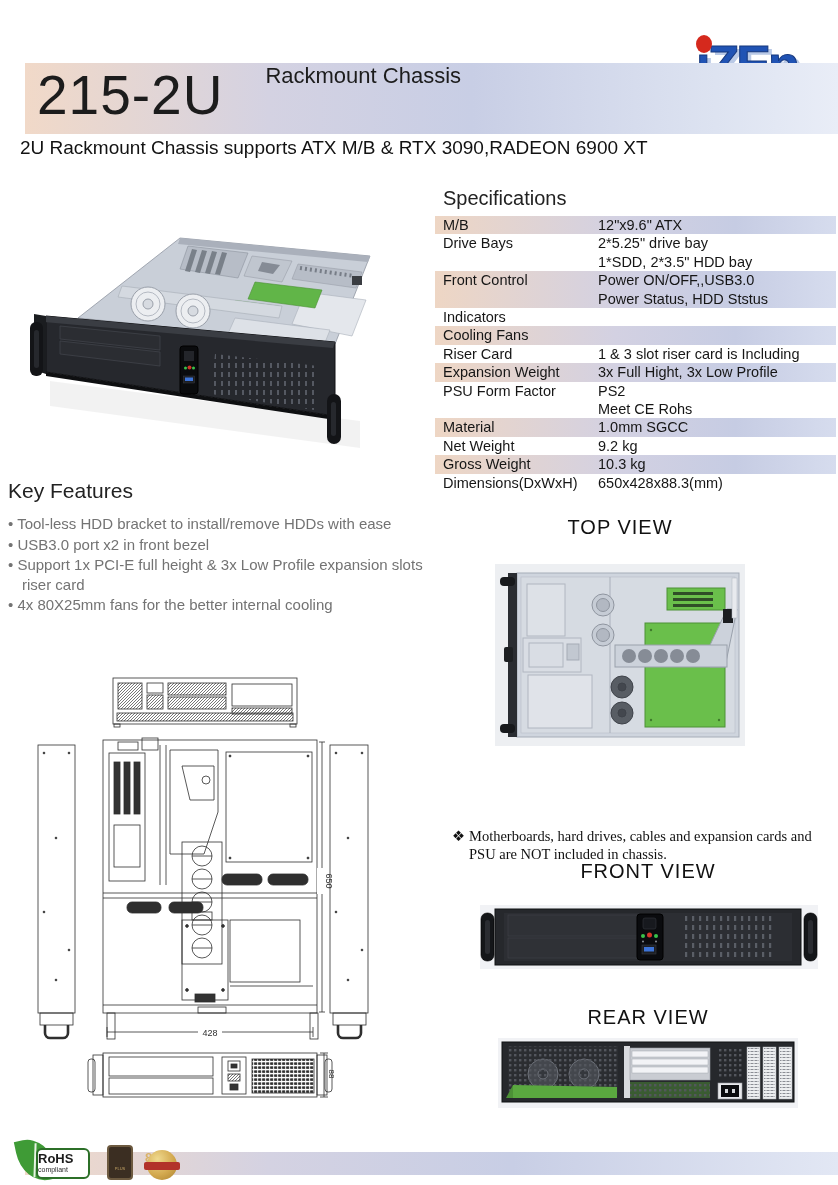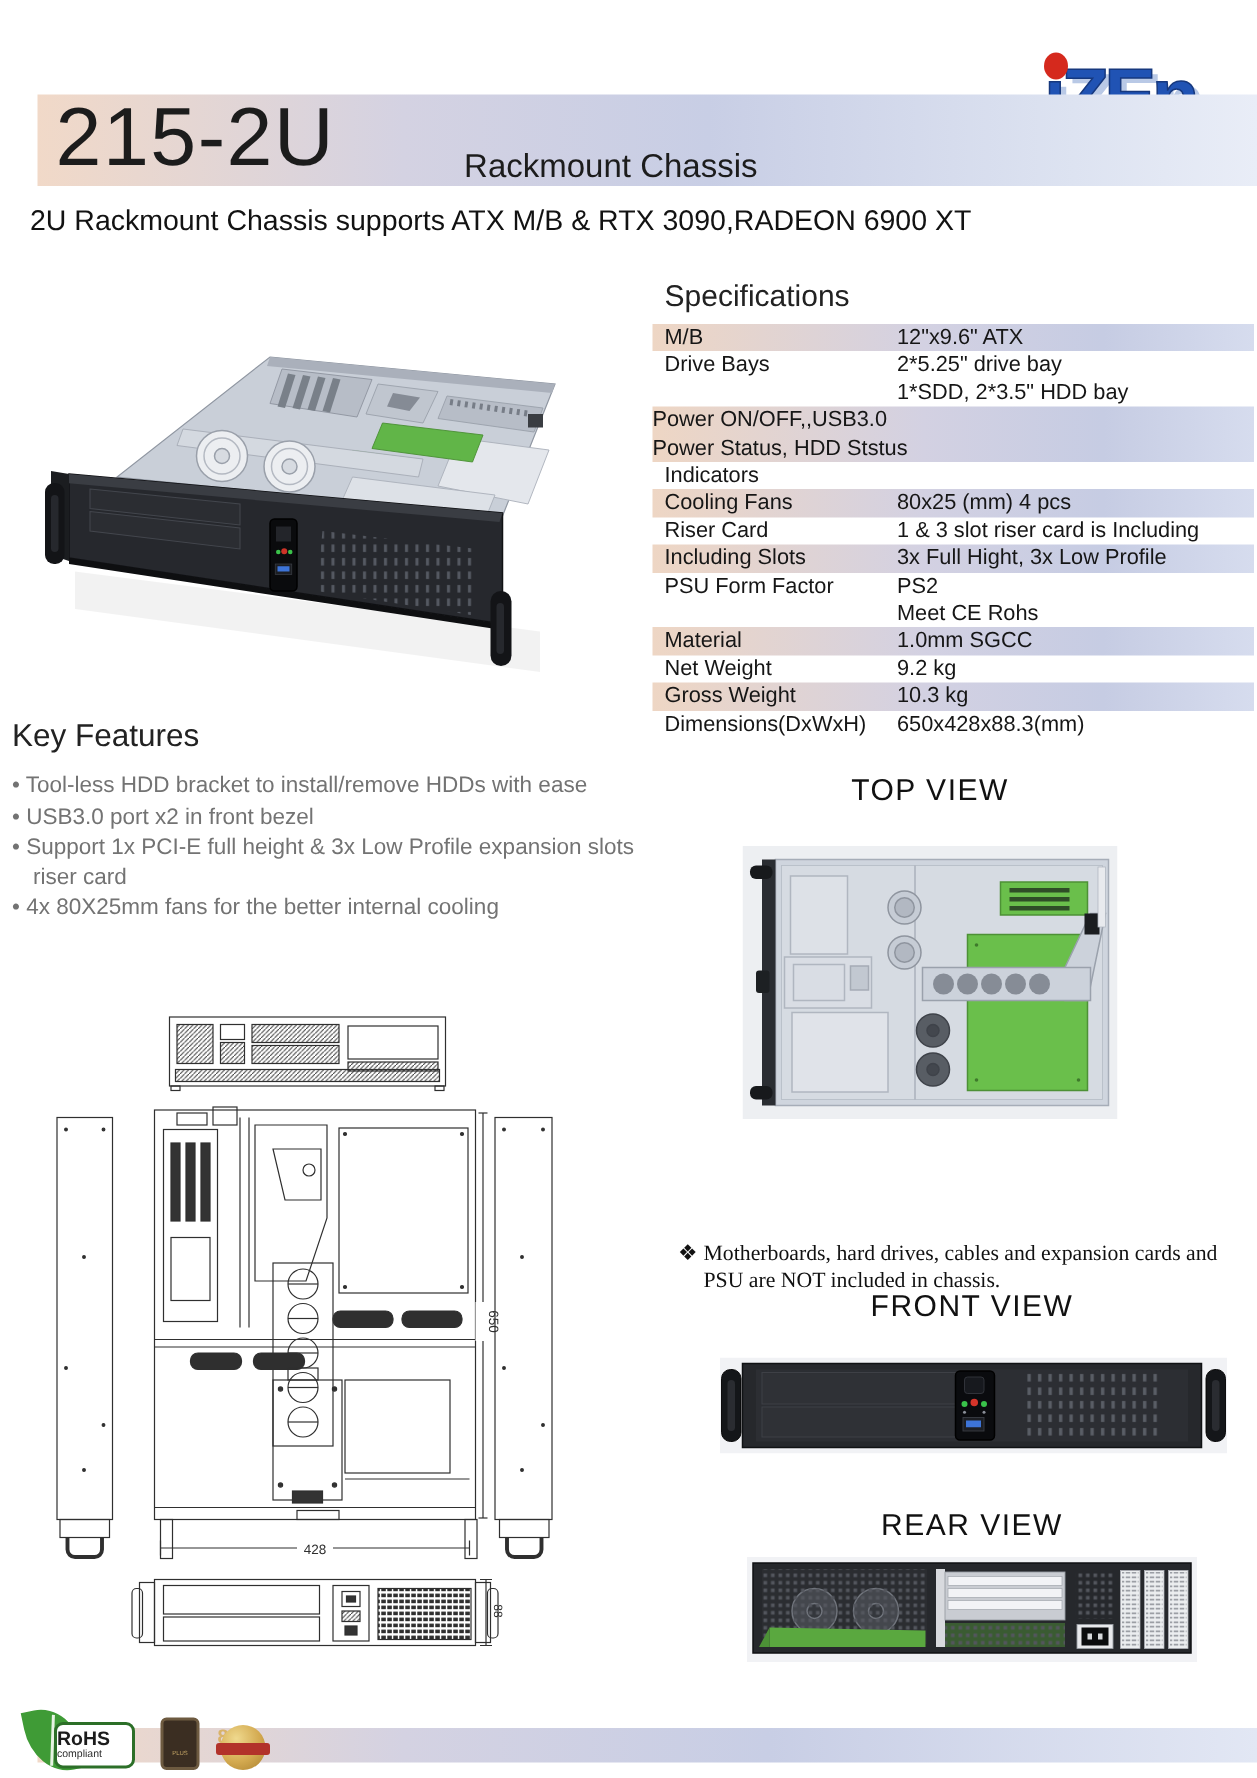--- a/index.html
+++ b/index.html
@@ -1,22 +1,22 @@
 <!DOCTYPE html>
 <html><head>
 <meta charset="utf-8">
 <style>
   html,body{margin:0;padding:0;background:#ffffff;}
   #page{position:relative;width:838px;height:1185px;background:#fff;overflow:hidden;
         font-family:"Liberation Sans","DejaVu Sans",sans-serif;color:#1a1a1a;}
 
   
-  .title-bar{position:absolute;left:25px;top:63px;width:813px;height:61px;
+  .title-bar{position:absolute;left:25px;top:63px;width:813px;height:71px;
     background:linear-gradient(90deg,#f1d9c8 0%,#d4d2e2 30%,#c8cee5 55%,#dde3f1 85%,#e9edf7 100%);
-    display:flex;align-items:flex-end;gap:44px;}
+    display:flex;align-items:flex-start;}
   .model{font-size:55px;color:#1c1c1c;margin-left:12px;letter-spacing:1px;line-height:65px;}
   .ptype{font-size:22px;color:#1c1c1c;margin-left:42px;}
   .tagline{position:absolute;left:20px;top:137px;font-size:19px;color:#121212;}
   .logo{position:absolute;left:692px;top:32px;width:146px;height:58px;}
   .logo svg text{font-family:"Liberation Sans","DejaVu Sans",sans-serif;font-weight:bold;}
 
   
   .h-spec{position:absolute;left:443px;top:187px;font-size:20px;color:#222;}
   .h-feat{position:absolute;left:8px;top:479px;font-size:21px;color:#222;}
   .view-label{position:absolute;font-size:20px;color:#111;letter-spacing:1px;text-align:center;width:300px;}
@@ -160,42 +160,40 @@
           </div>
         </div>
         <div class="spec-row">
           <div class="spec-label">Drive Bays</div>
           <div class="spec-value">
             <div>2*5.25" drive bay</div>
             <div>1*SDD, 2*3.5" HDD bay</div>
           </div>
         </div>
         <div class="spec-row shaded">
+          <div class="spec-label">Front Control</div>
           <div class="spec-value">
             <div>Power ON/OFF,,USB3.0</div>
             <div>Power Status, HDD Ststus</div>
           </div>
         </div>
         <div class="spec-row">
           <div class="spec-label">Indicators</div>
         </div>
         <div class="spec-row shaded">
           <div class="spec-label">Cooling Fans</div>
-          <div class="spec-value">
-            <div>80x25 (mm) 4 pcs</div>
-          </div>
         </div>
         <div class="spec-row">
           <div class="spec-label">Riser Card</div>
           <div class="spec-value">
             <div>1 &amp; 3 slot riser card is Including</div>
           </div>
         </div>
         <div class="spec-row shaded">
-          <div class="spec-label">Including Slots</div>
+          <div class="spec-label">Expansion Weight</div>
           <div class="spec-value">
             <div>3x Full Hight, 3x Low Profile</div>
           </div>
         </div>
         <div class="spec-row">
           <div class="spec-label">PSU Form Factor</div>
           <div class="spec-value">
             <div>PS2</div>
             <div>Meet CE Rohs</div>
           </div>

